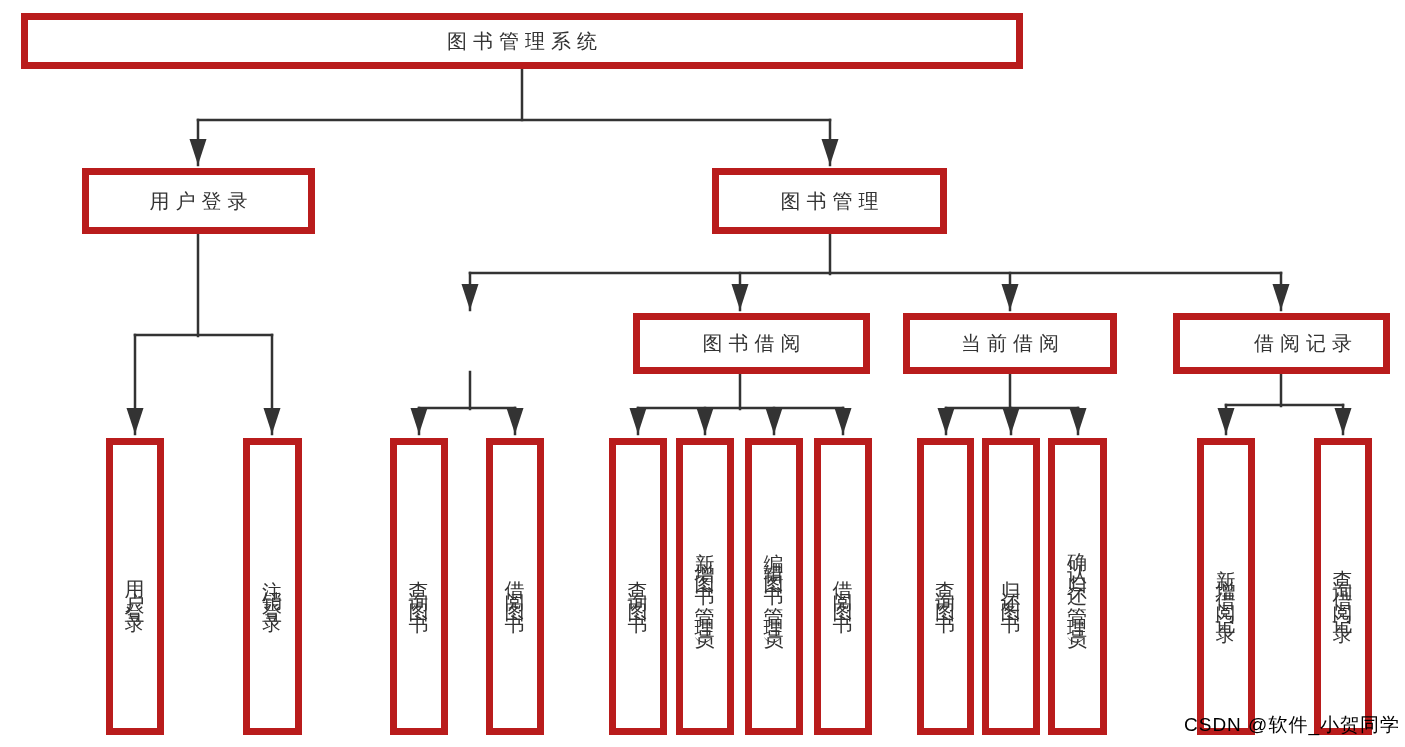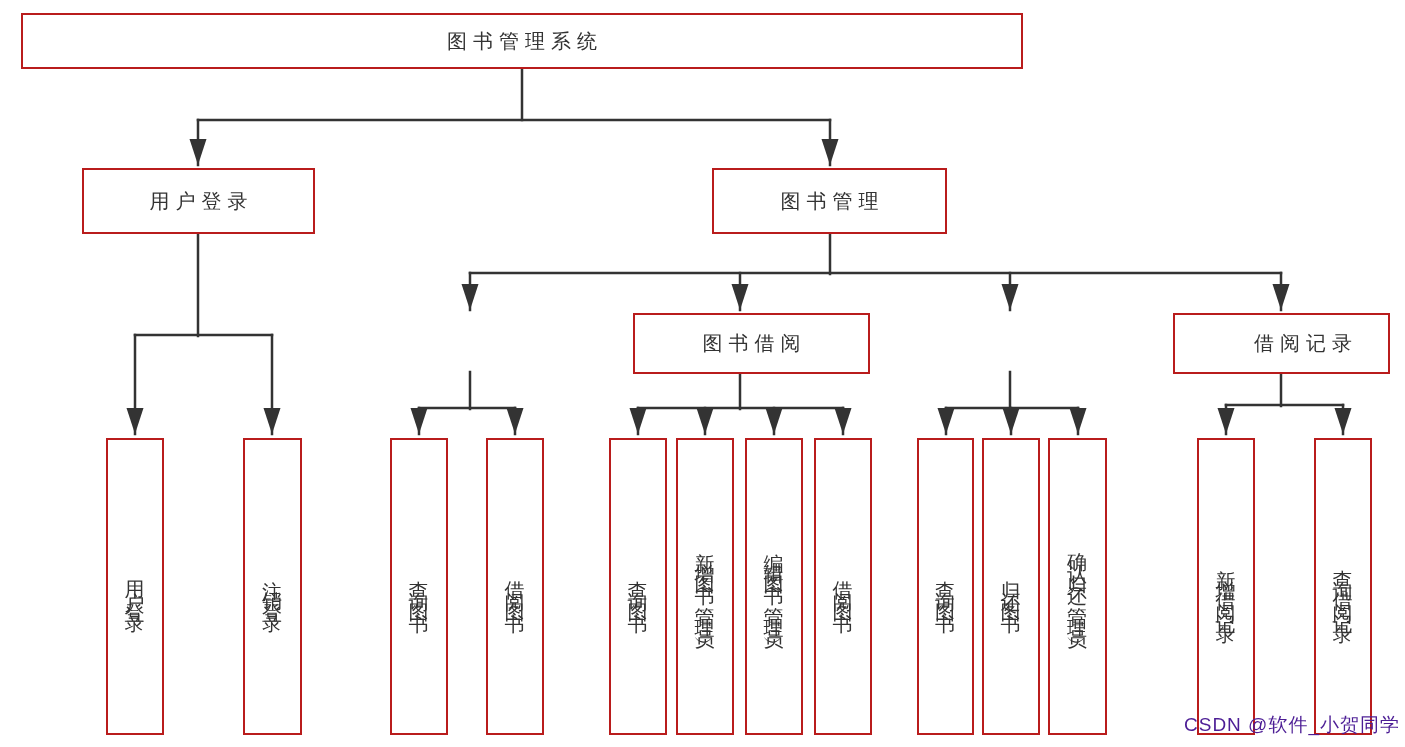--- a/index.html
+++ b/index.html
@@ -2,21 +2,21 @@
 <html><head>
 <meta charset="utf-8">
 <style>
   html,body{margin:0;padding:0;background:#ffffff;}
   body{font-family:"Liberation Sans","DejaVu Sans",sans-serif;color:#333333;}
   .canvas{position:relative;width:1405px;height:747px;background:#ffffff;overflow:hidden;}
   svg.wires{position:absolute;left:0;top:0;width:1405px;height:747px;}
   .node{
     position:absolute;
     box-sizing:border-box;
-    border:2px solid #b91c1c;
+    border:7px solid #b91c1c;
     background:#ffffff;
     display:flex;
     align-items:center;
     justify-content:center;
     font-size:20px;
     letter-spacing:6px;
     text-indent:6px; 
     white-space:nowrap;
     z-index:2;
   }
@@ -28,21 +28,21 @@
     line-height:1;
     letter-spacing:11px;
     white-space:nowrap;
   }
   .watermark{
     position:absolute;
     left:1184px;
     top:712px;
     font-size:19px;
     letter-spacing:1px;
-    color:#4c1d95;
+    color:#000000;
     z-index:3;
     white-space:nowrap;
   }
 </style>
 </head>
 <body>
 
 <div class="canvas">
 
   <svg class="wires" viewBox="0 0 1405 747" xmlns="http://www.w3.org/2000/svg">
@@ -94,20 +94,21 @@
       <line x1="1343" y1="405" x2="1343" y2="434" marker-end="url(#ah)"></line>
     </g>
   </svg>
 
   <div class="node" style="left:21px;top:13px;width:1002px;height:56px;">图书管理系统</div>
 
   <div class="node" style="left:82px;top:168px;width:233px;height:66px;">用户登录</div>
   <div class="node" style="left:712px;top:168px;width:235px;height:66px;">图书管理</div>
 
   <div class="node" style="left:633px;top:313px;width:237px;height:61px;">图书借阅</div>
+  <div class="node" style="left:903px;top:313px;width:214px;height:61px;">当前借阅</div>
   <div class="node" style="left:1173px;top:313px;width:217px;height:61px;padding-left:43px;">借阅记录</div>
 
   <div class="node leaf" style="left:106px;top:438px;width:58px;height:297px;">
     <span class="vtext">用户登录</span>
   </div>
   <div class="node leaf" style="left:243px;top:438px;width:59px;height:297px;">
     <span class="vtext">注销登录</span>
   </div>
 
   <div class="node leaf" style="left:390px;top:438px;width:58px;height:297px;">

